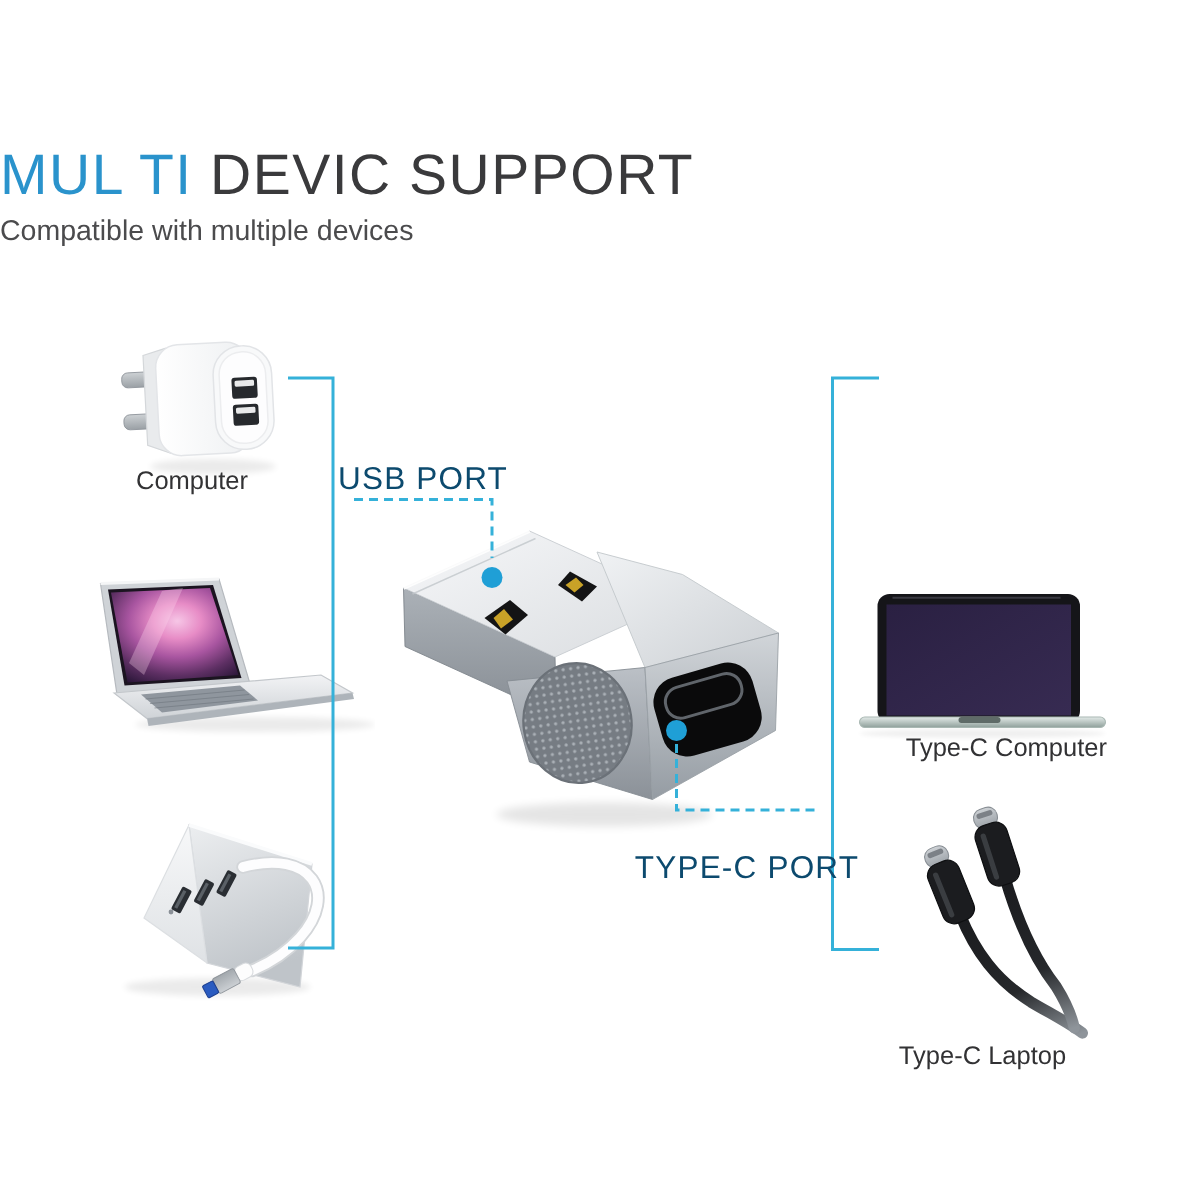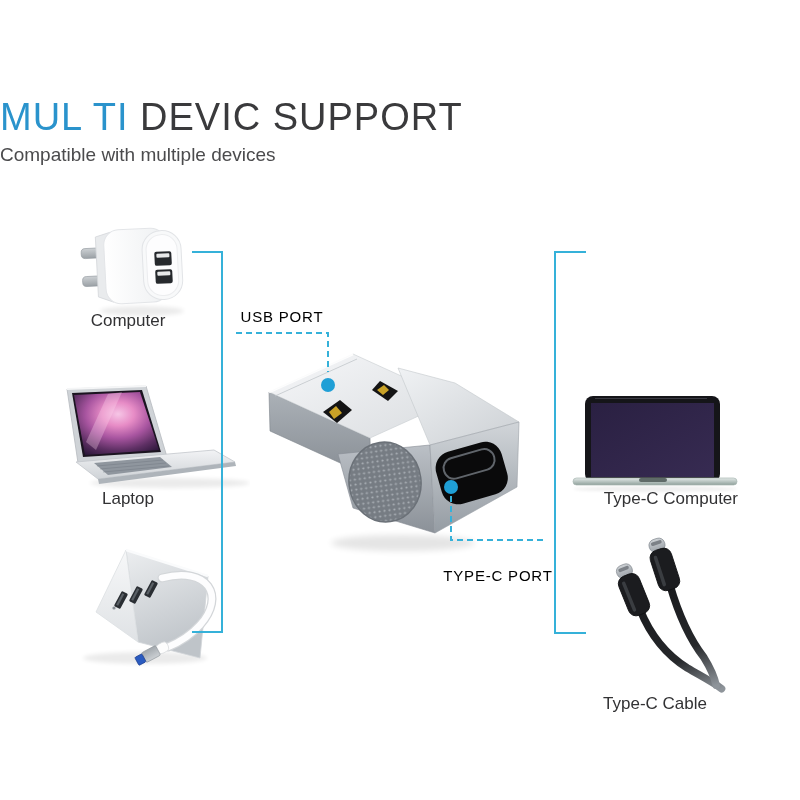--- a/index.html
+++ b/index.html
@@ -5,21 +5,21 @@
   html,body{margin:0;padding:0;background:#fff;}
   .canvas{position:relative;width:800px;height:800px;background:#ffffff;overflow:hidden;
           font-family:"Liberation Sans", sans-serif;}
   .title{position:absolute;left:0;top:98px;width:800px;margin:0;font-size:38px;line-height:1.05;
          font-weight:400;letter-spacing:1px;color:#3a3a3c;}
   .title .hl{color:#2a93cc;}
   .subtitle{position:absolute;left:0;top:144px;width:800px;margin:0;font-size:19px;
             font-weight:400;color:#4b4b4d;}
   .device{position:absolute;margin:0;padding:0;}
   .device-label{position:absolute;text-align:center;font-size:17px;color:#323234;}
-  .leader-label{position:absolute;text-align:center;font-size:15px;letter-spacing:.8px;color:#000000;}
+  .leader-label{position:absolute;text-align:center;font-size:21px;letter-spacing:.8px;color:#0c4a6e;}
   svg{display:block;}
   .overlay{position:absolute;left:0;top:0;pointer-events:none;}
 </style>
 </head>
 <body>
 
 <div class="canvas">
 
   <h1 class="title"><span class="hl">MUL TI</span><span> DEVIC SUPPORT</span></h1>
   <p class="subtitle">Compatible with multiple devices</p>
@@ -88,21 +88,20 @@
       <polygon points="26,82 164,70 185,82 48,99" fill="url(#lp-base)" stroke="#c3c7cb" stroke-width=".8"></polygon>
       <polygon points="44,83 110,77 122,87 58,95" fill="#8f969e"></polygon>
       <g stroke="#6f767e" stroke-width=".7" opacity=".6">
         <line x1="47" y1="86" x2="113" y2="80"></line>
           <line x1="50" y1="89" x2="116" y2="83"></line>
           <line x1="53" y1="92" x2="119" y2="86"></line>
       </g>
       <polygon points="48,99 185,82 186,86 49,104" fill="#aeb4ba"></polygon>
     </svg>
   </figure>
-  <div class="device-label" style="left:58px;top:489px;width:140px;">Laptop</div>
 
   <figure class="device" style="left:40px;top:540px;">
     <svg width="210" height="140" viewBox="0 0 210 140">
       <defs>
         <linearGradient id="hub-face" x1="0" y1="0" x2=".3" y2="1">
           <stop offset="0" stop-color="#eceef0"></stop>
             <stop offset="1" stop-color="#bfc4c9"></stop>
         </linearGradient>
         <linearGradient id="hub-tri" x1="0" y1="0" x2="0" y2="1">
           <stop offset="0" stop-color="#f7f8f9"></stop>
@@ -194,21 +193,21 @@
 
       <g transform="translate(70,14) rotate(-18)">
         <path d="M0,48 C -1,80 2,106 10,128 C 13,140 14,148 13,158" fill="none" stroke="url(#cb-fade)" stroke-width="7.5" stroke-linecap="round"></path>
         <rect x="-8" y="0" width="16" height="13" rx="6" fill="url(#cb-metal)" stroke="#878d93" stroke-width=".7"></rect>
         <rect x="-5.5" y="2.5" width="11" height="3.5" rx="1.7" fill="#7c8187"></rect>
         <rect x="-11" y="11" width="22" height="42" rx="8" fill="#1b1c1f" stroke="#0e0f11" stroke-width=".8"></rect>
         <rect x="-7" y="16" width="3.5" height="32" rx="1.7" fill="#3a3d41"></rect>
       </g>
     </svg>
   </figure>
-  <div class="device-label" style="left:575px;top:694px;width:160px;">Type-C Cable</div>
+  <div class="device-label" style="left:575px;top:694px;width:160px;">Type-C Laptop</div>
 
   <figure class="device" style="left:253px;top:333px;">
     <svg width="290" height="225" viewBox="0 0 290 225">
       <defs>
         <linearGradient id="ad-top" x1="0" y1="0" x2="1" y2="1">
           <stop offset="0" stop-color="#f6f7f9"></stop>
             <stop offset="1" stop-color="#dadde0"></stop>
         </linearGradient>
         <linearGradient id="ad-side" x1="0" y1="0" x2="0" y2="1">
           <stop offset="0" stop-color="#abb1b7"></stop>

